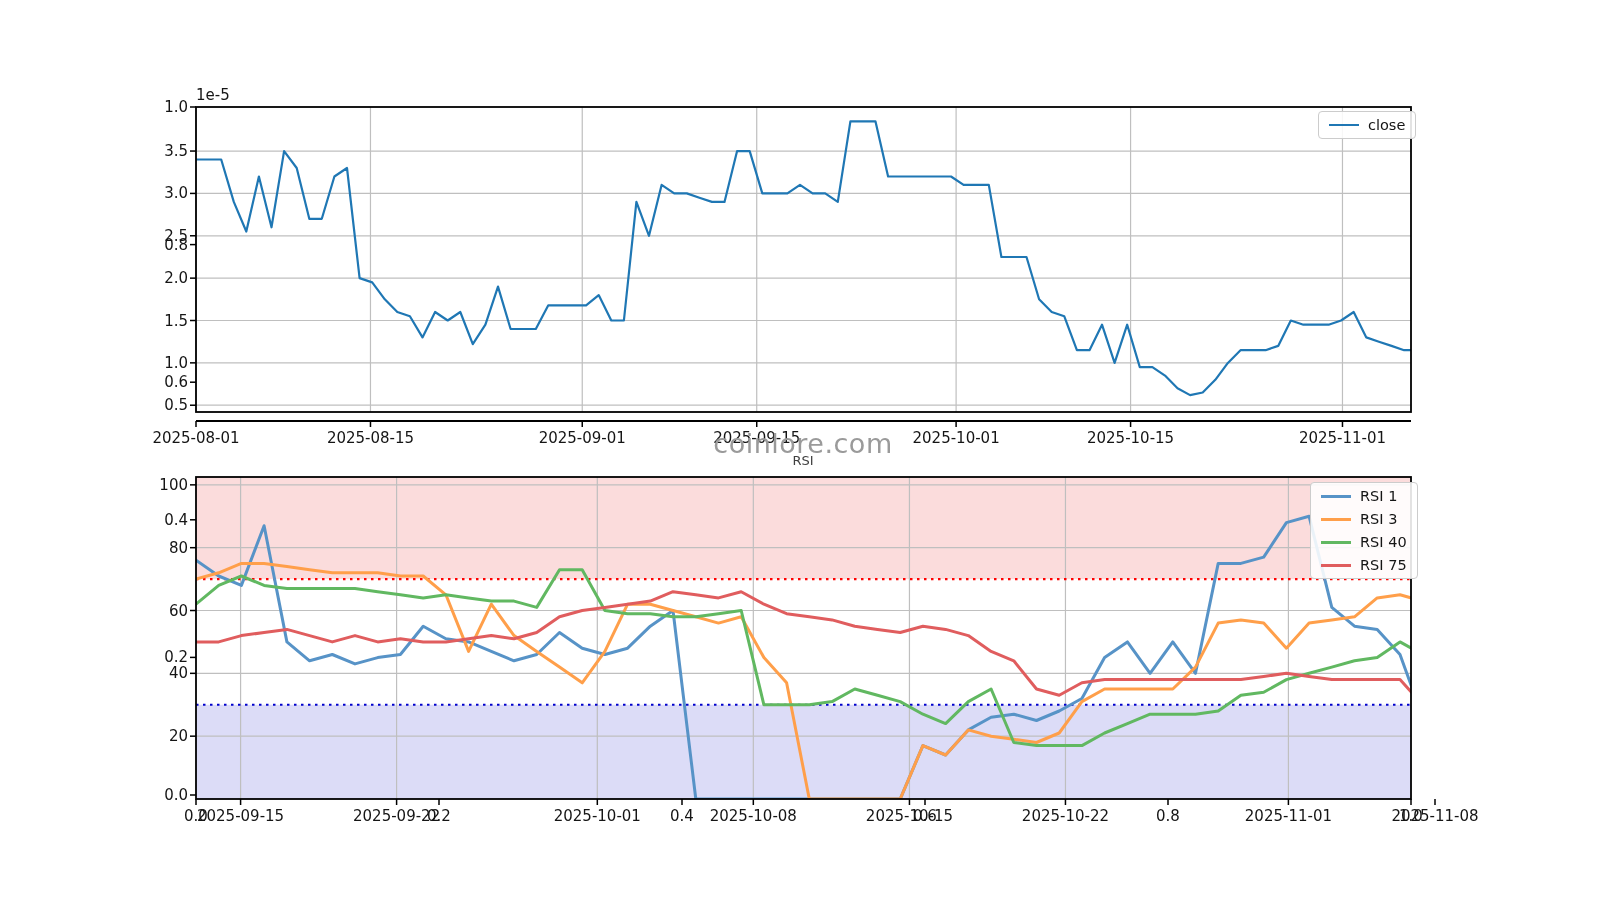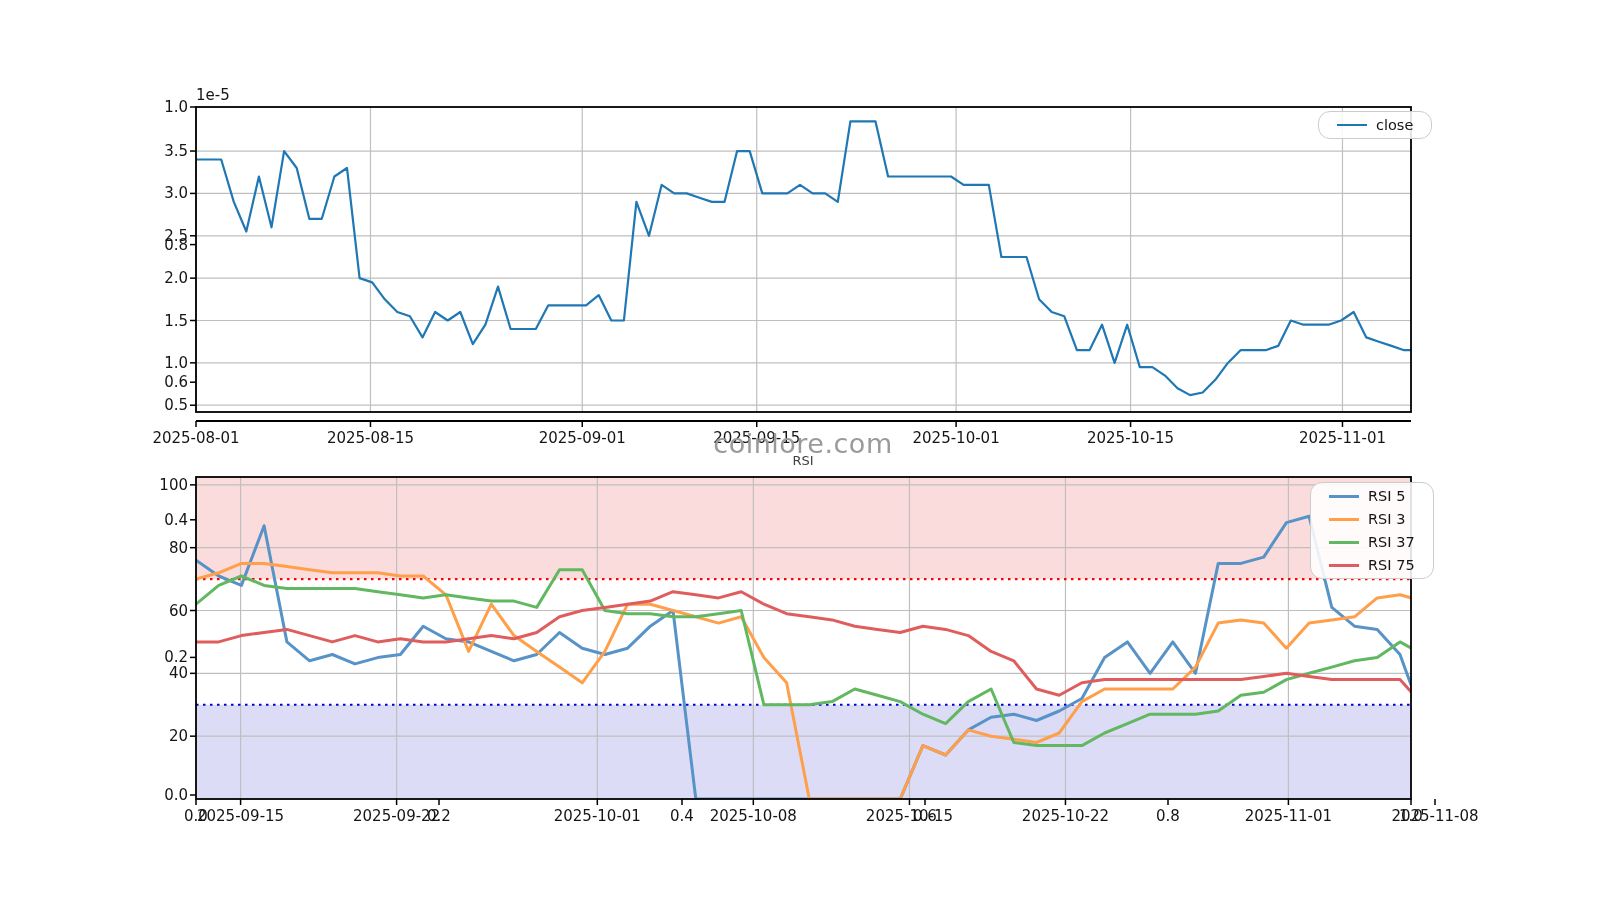--- a/index.html
+++ b/index.html
@@ -4,21 +4,21 @@
 <style>
   html,body{margin:0;padding:0;background:#fff;}
   .stage{position:relative;width:1600px;height:900px;background:#ffffff;overflow:hidden;
          font-family:"DejaVu Sans","Liberation Sans",sans-serif;}
   svg text{font-family:"DejaVu Sans","Liberation Sans",sans-serif;font-size:15px;fill:#151515;}
   .watermark{position:absolute;top:428px;left:603px;width:400px;text-align:center;
              font-size:27px;color:#9a9a9a;letter-spacing:0.5px;}
   .rsi-title{position:absolute;top:453px;left:703px;width:200px;text-align:center;
              font-size:13px;color:#404040;}
   .legend{position:absolute;background:rgba(255,255,255,0.88);border:1px solid #cccccc;
-          border-radius:12px;padding:5px 18px;display:flex;flex-direction:column;gap:7px;
+          border-radius:4px;padding:5px 10px;display:flex;flex-direction:column;gap:7px;
           font-size:14.5px;color:#151515;}
   .legend-row{display:flex;align-items:center;gap:9px;white-space:nowrap;}
   .legend-line{width:30px;height:0;border-top:3px solid #000;flex:0 0 auto;}
 </style>
 </head>
 <body>
 
 <div class="stage">
   <svg id="plot" width="1600" height="900" viewBox="0 0 1600 900">
       <g>
@@ -157,28 +157,28 @@
 
   <div class="legend" id="legend-price" style="left:1318px;top:111px;">
       <div class="legend-row">
         <span class="legend-line" style="border-top-color: rgb(31, 119, 180); border-top-width: 2.5px;"></span>
         <span>close</span>
       </div>
     </div>
   <div class="legend" id="legend-rsi" style="left:1310px;top:482px;">
       <div class="legend-row">
         <span class="legend-line" style="border-top-color: rgb(87, 147, 199); border-top-width: 3px;"></span>
-        <span>RSI 5</span>
+        <span>RSI 1</span>
       </div>
       <div class="legend-row">
         <span class="legend-line" style="border-top-color: rgb(255, 159, 74); border-top-width: 3px;"></span>
         <span>RSI 3</span>
       </div>
       <div class="legend-row">
         <span class="legend-line" style="border-top-color: rgb(97, 184, 97); border-top-width: 3px;"></span>
-        <span>RSI 37</span>
+        <span>RSI 40</span>
       </div>
       <div class="legend-row">
         <span class="legend-line" style="border-top-color: rgb(224, 93, 94); border-top-width: 3px;"></span>
         <span>RSI 75</span>
       </div>
     </div>
 </div>
 
 </body></html>

